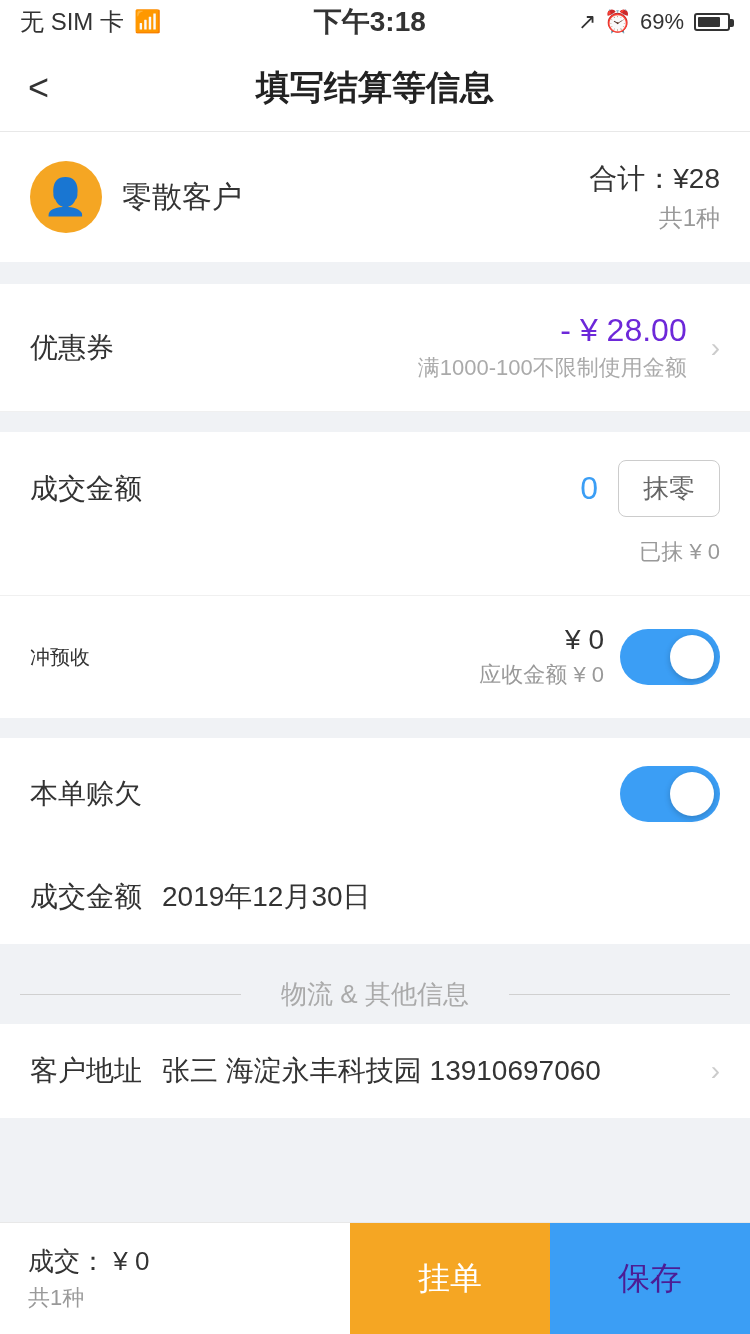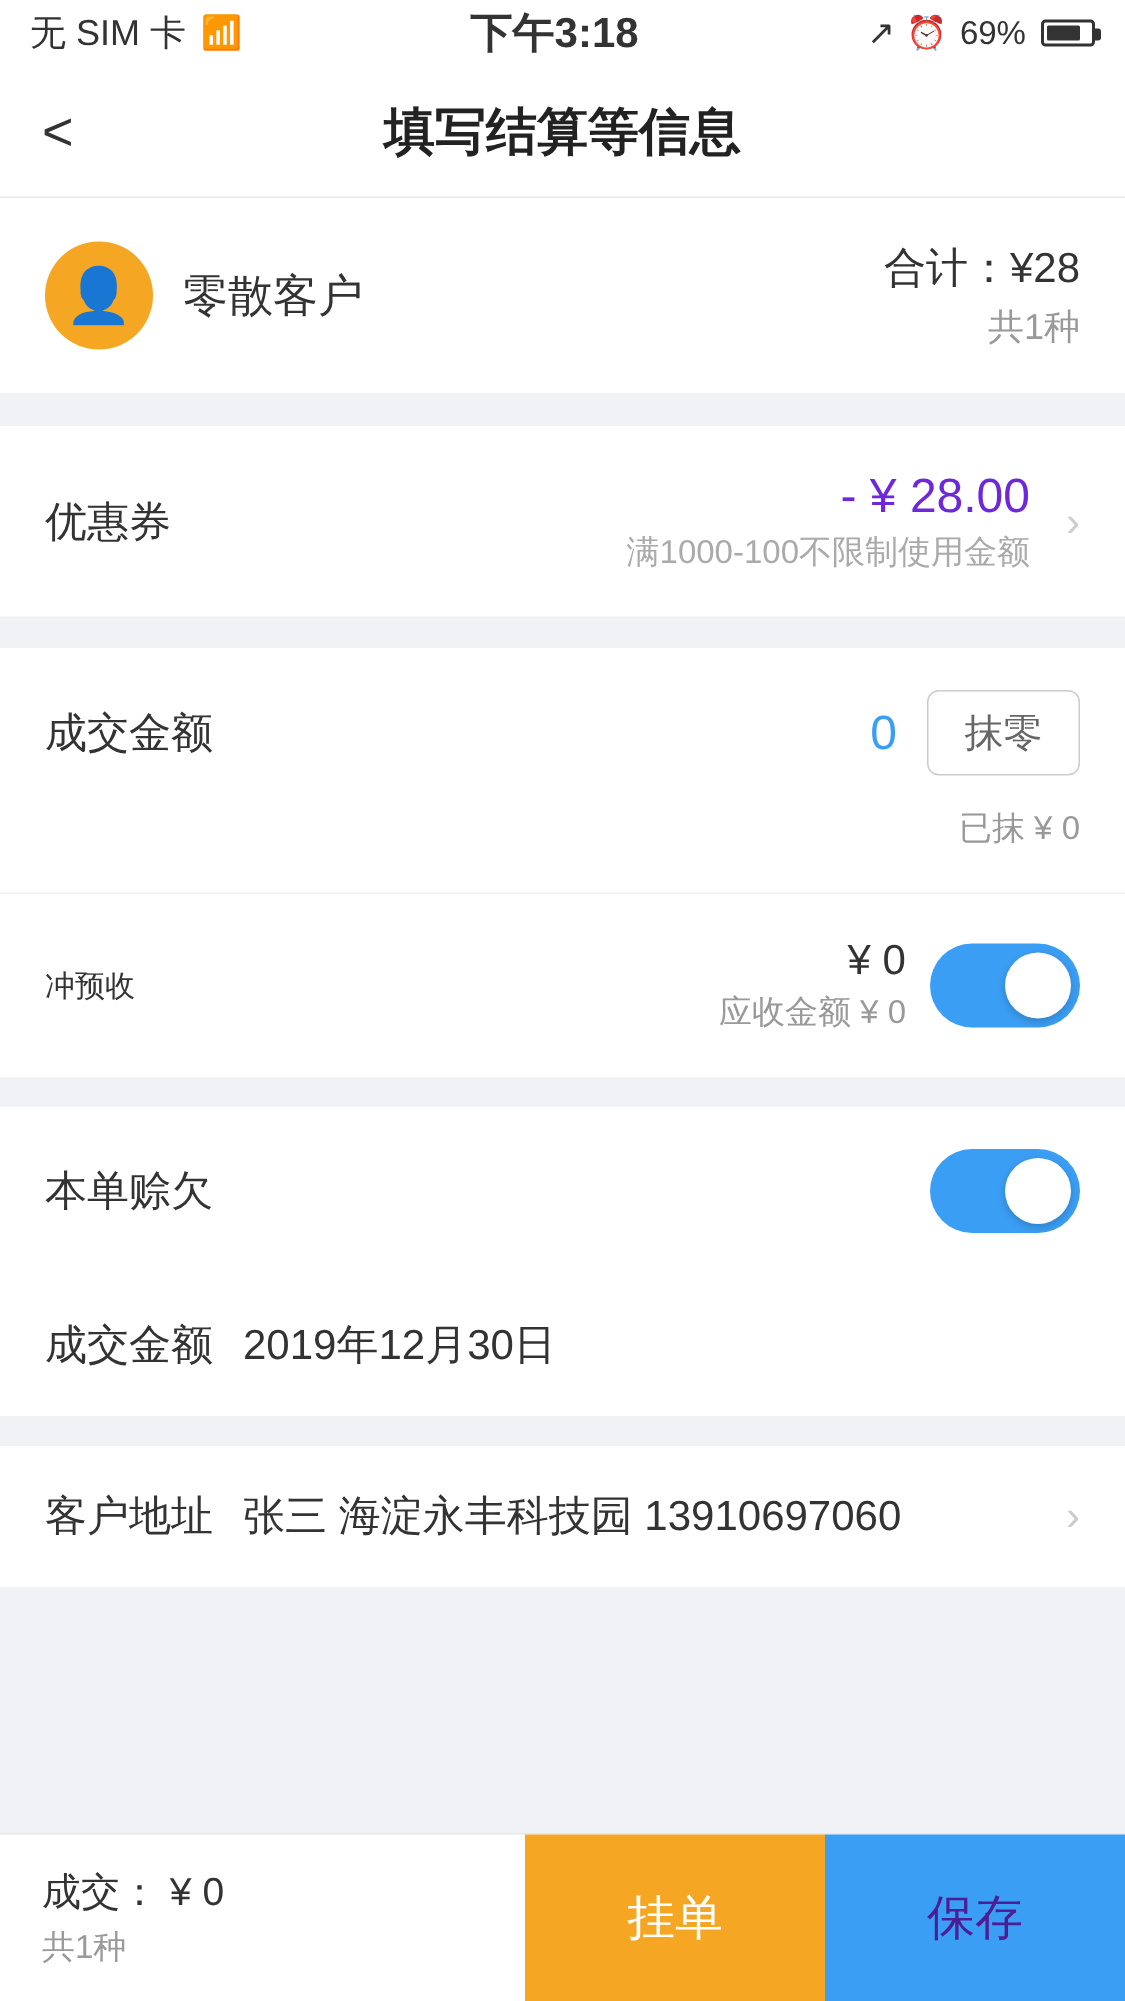--- a/index.html
+++ b/index.html
@@ -472,20 +472,23 @@
     </div>
   </div>
 
   <div class="due-date-section">
     <span class="due-date-label">成交金额</span>
     <span class="due-date-value">2019年12月30日</span>
   </div>
 
   <div class="section-divider"></div>
 
+  <div class="logistics-divider">
+    <span>物流 &amp; 其他信息</span>
+  </div>
 
   <div class="address-section">
     <span class="address-label">客户地址</span>
     <span class="address-value">张三 海淀永丰科技园 13910697060</span>
     <span class="chevron-right">›</span>
   </div>
 
   <div class="section-divider" style="height: 300px;"></div>
 
 </div>

